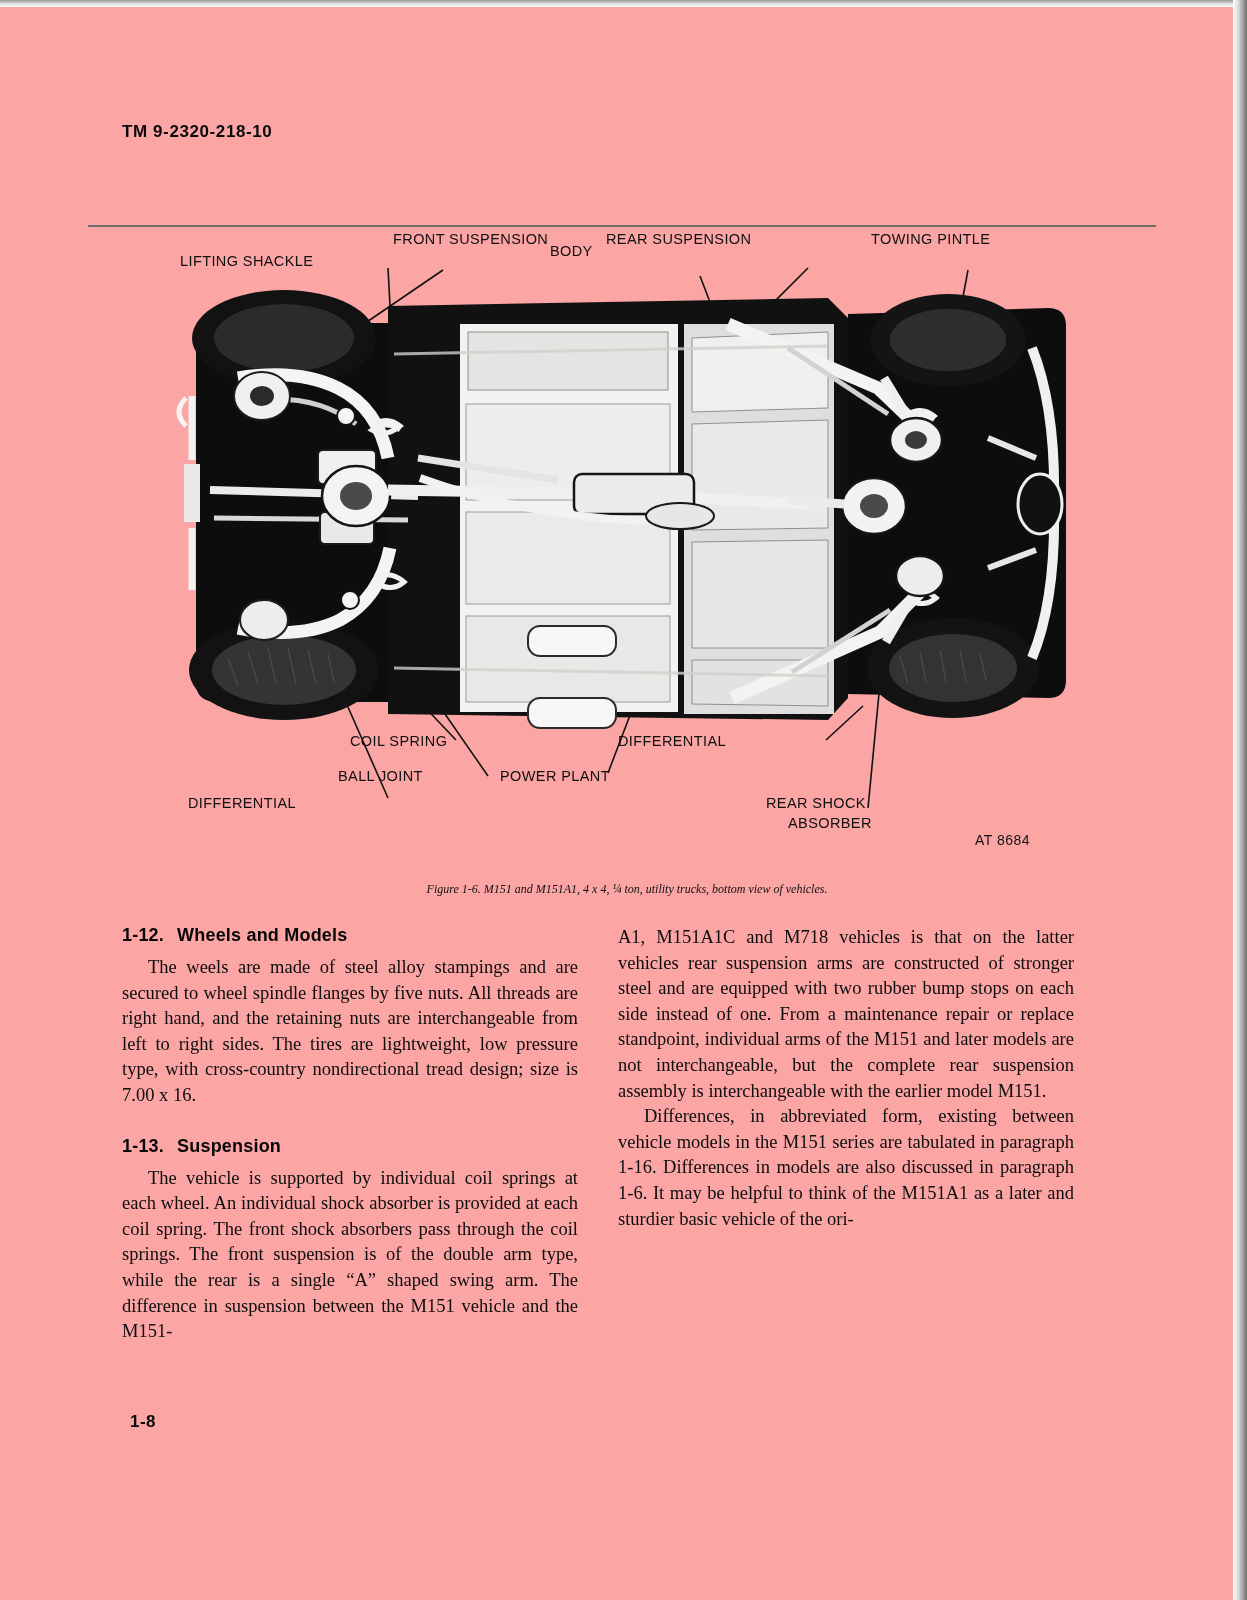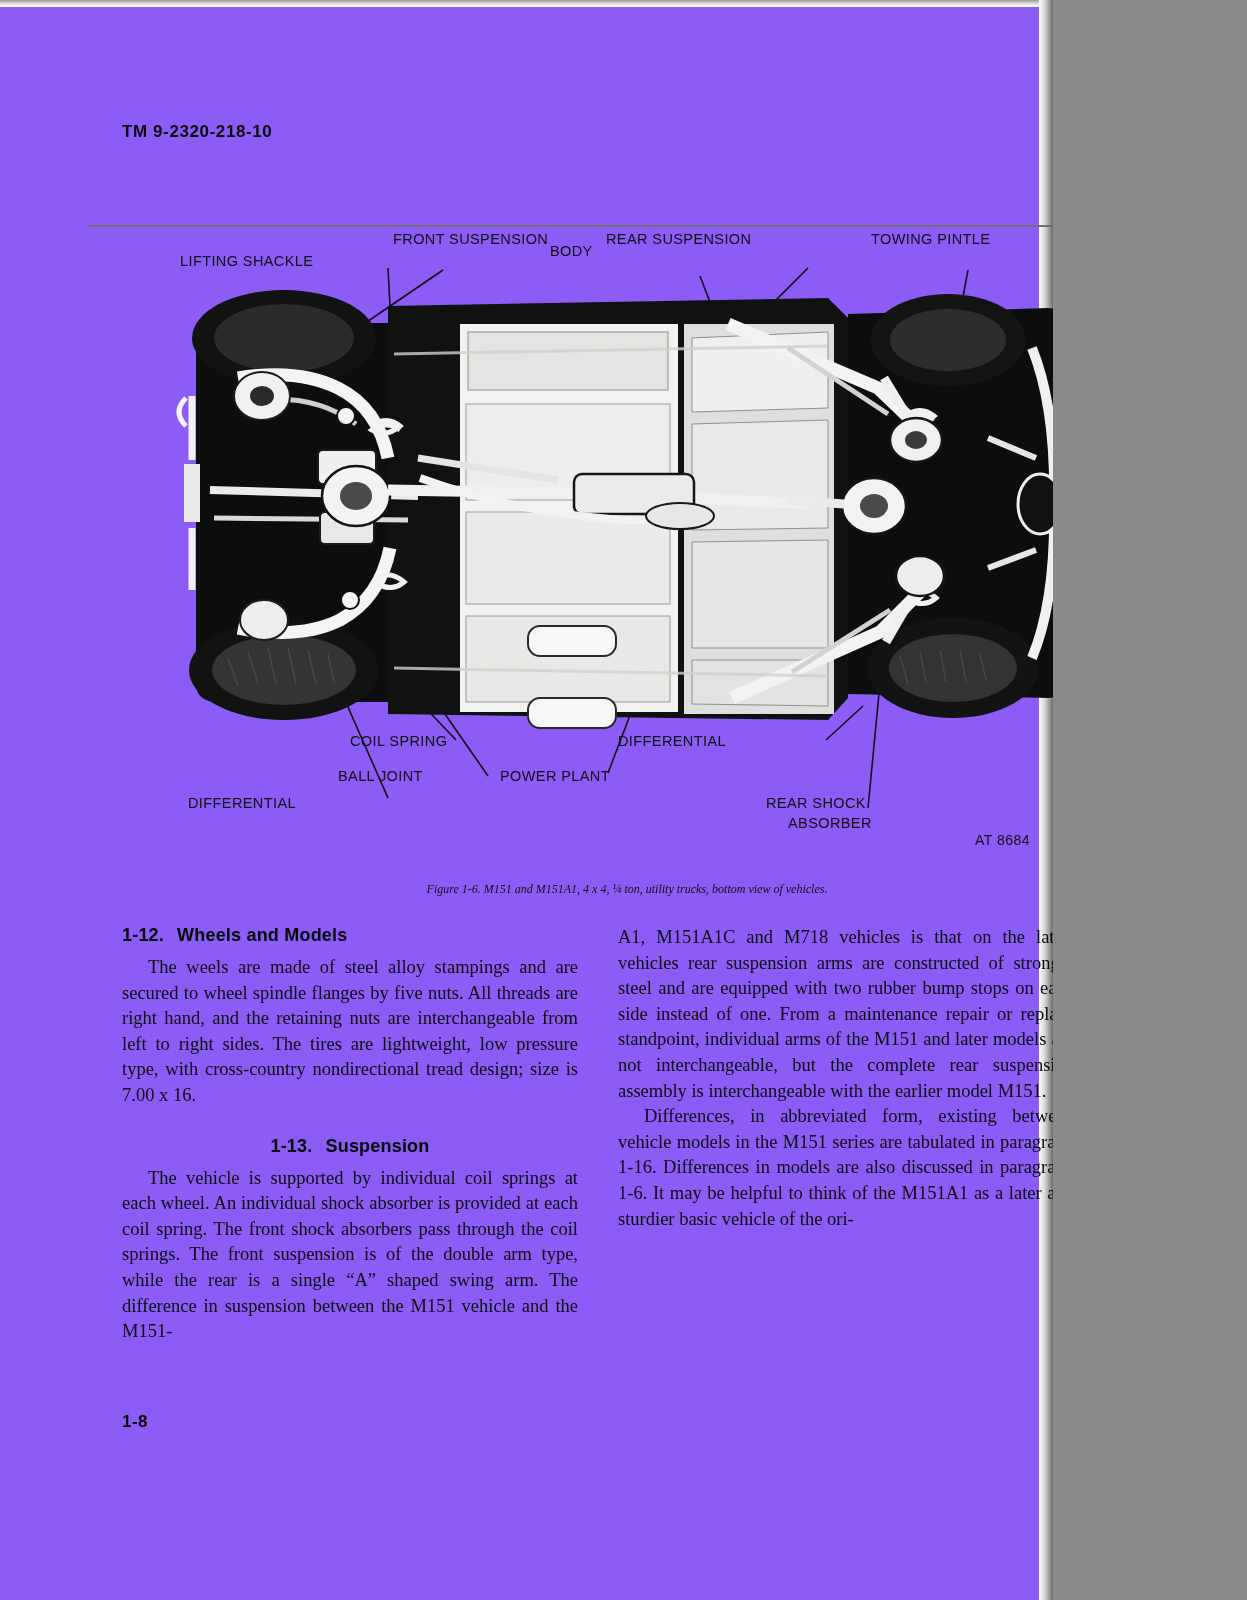--- a/index.html
+++ b/index.html
@@ -2,23 +2,23 @@
 <html><head>
 <meta charset="utf-8">
 <style>
   html, body {
     margin: 0;
     padding: 0;
     background: #8a8a8a;
   }
   #page {
     position: relative;
-    width: 1053px;
+    width: 1247px;
     height: 1600px;
-    background: #8b5cf6;
+    background: #fca5a5;
     overflow: hidden;
     font-family: "Liberation Serif", serif;
   }
   
   .scan-edge-right {
     position: absolute;
     top: 0; right: 0;
     width: 14px; height: 1600px;
     background: linear-gradient(to right, #ffffff 0%, #d8d8d8 40%, #6e6e6e 100%);
   }
@@ -107,39 +107,39 @@
 
   .sec-head {
     font-family: "Liberation Sans", sans-serif;
     font-weight: bold;
     font-size: 18px;
     color: #080808;
     margin: 0 0 9px 0;
     letter-spacing: 0.2px;
   }
   .sec-head .num { margin-right: 13px; }
-  .sec-head-spaced { margin-top: 27px; text-align: center; }
+  .sec-head-spaced { margin-top: 27px; }
 
   p.body {
     margin: 0;
     font-family: "Liberation Serif", serif;
     font-size: 18.5px;
     line-height: 25.6px;
     text-align: justify;
     text-indent: 26px;
     color: #0d0d0d;
     -webkit-hyphens: none;
     hyphens: none;
   }
   p.body.cont { text-indent: 0; }
   p.tail { margin-bottom: 6px; }
 
   .page-number {
     position: absolute;
-    left: 122px;
+    left: 130px;
     top: 1412px;
     font-family: "Liberation Sans", sans-serif;
     font-weight: bold;
     font-size: 17px;
     letter-spacing: 0.5px;
     color: #0a0a0a;
   }
 </style>
 </head>
 <body>

